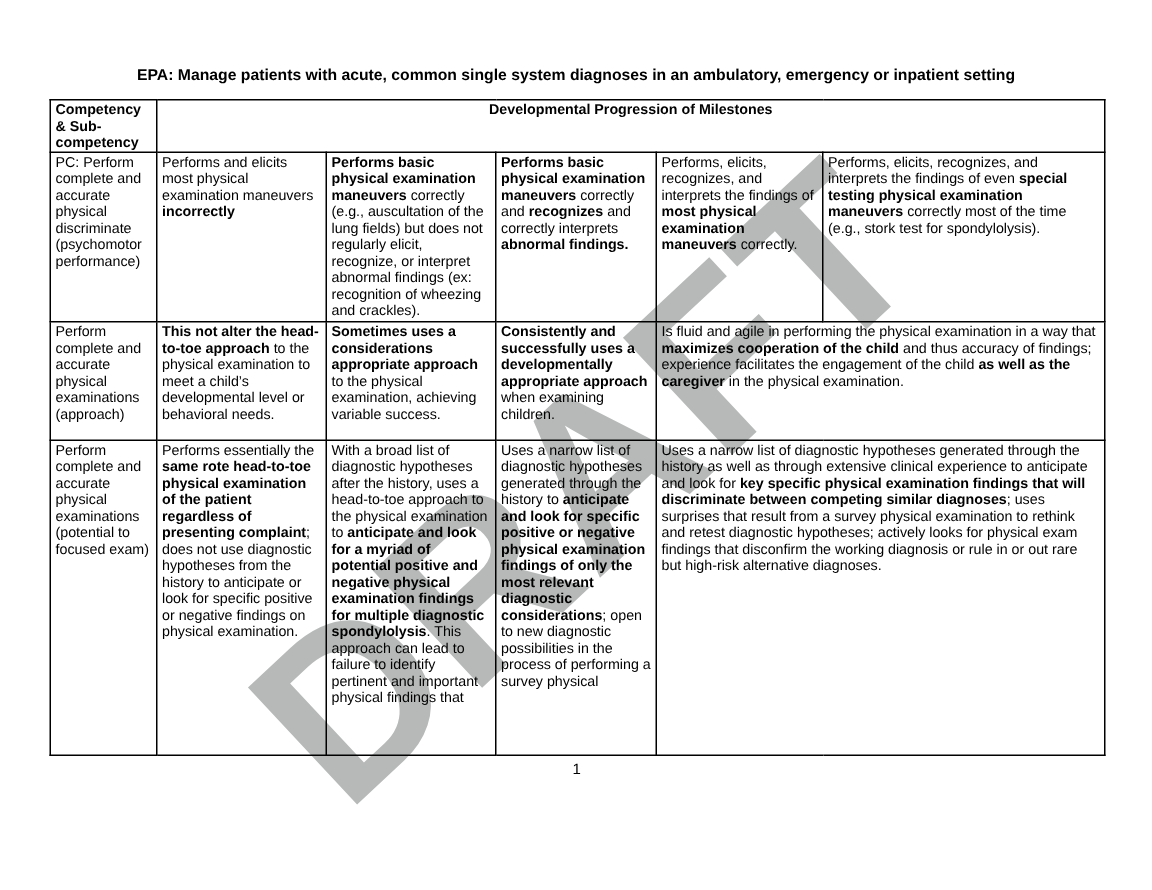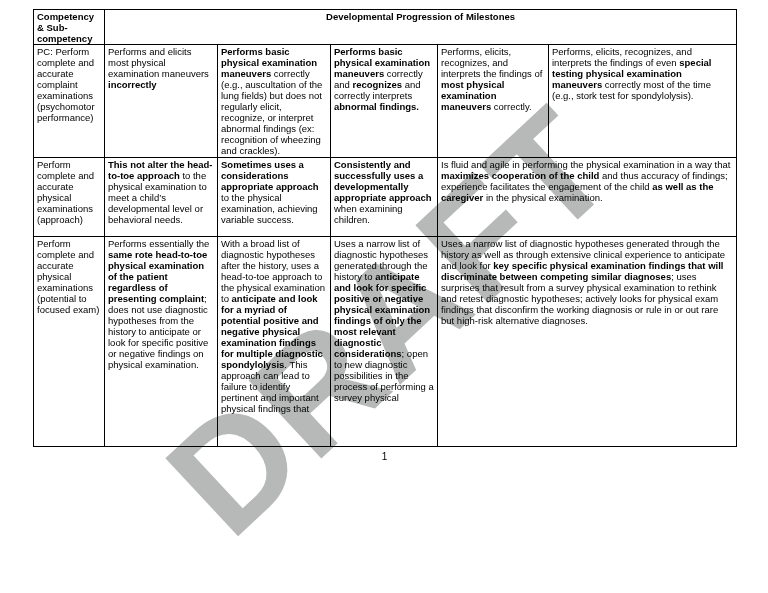--- a/index.html
+++ b/index.html
@@ -48,40 +48,41 @@
 </style>
 </head>
 <body>
 
 <div class="page">
 
   <div class="watermark">DRAFT</div>
 
   <div class="content">
 
+    <div class="title">EPA: Manage patients with acute, common single system diagnoses in an ambulatory, emergency or inpatient setting</div>
 
 
     <table class="milestones">
       <colgroup>
         <col style="width:71px">
         <col style="width:113px">
         <col style="width:113px">
         <col style="width:107px">
         <col style="width:111px">
         <col style="width:188px">
       </colgroup>
 
       <tbody>
           <tr class="r-hdr">
         <td class="hdr-comp">Competency &amp; Sub-competency</td>
         <td class="hdr-mile" colspan="5">Developmental Progression of Milestones</td>
       </tr>
 
       <tr class="r1">
-        <td>PC: Perform complete and accurate complaint examinations (psychomotor performance)</td>
+        <td>PC: Perform complete and accurate physical discriminate (psychomotor performance)</td>
         <td>Performs and elicits most physical examination maneuvers <b>incorrectly</b></td>
         <td><b>Performs basic physical examination maneuvers</b> correctly (e.g., auscultation of the lung fields) but does not regularly elicit, recognize, or interpret abnormal findings (ex: recognition of wheezing and crackles).</td>
         <td><b>Performs basic physical examination maneuvers</b> correctly and <b>recognizes</b> and correctly interprets <b>abnormal findings.</b></td>
         <td>Performs, elicits, recognizes, and interprets the findings of <b>most physical examination maneuvers</b> correctly.</td>
         <td>Performs, elicits, recognizes, and interprets the findings of even <b>special testing physical examination maneuvers</b> correctly most of the time (e.g., stork test for spondylolysis).</td>
       </tr>
 
       <tr class="r2">
         <td>Perform complete and accurate physical examinations (approach)</td>
         <td><b>This not alter the head-to-toe approach</b> to the physical examination to meet a child’s developmental level or behavioral needs.</td>

